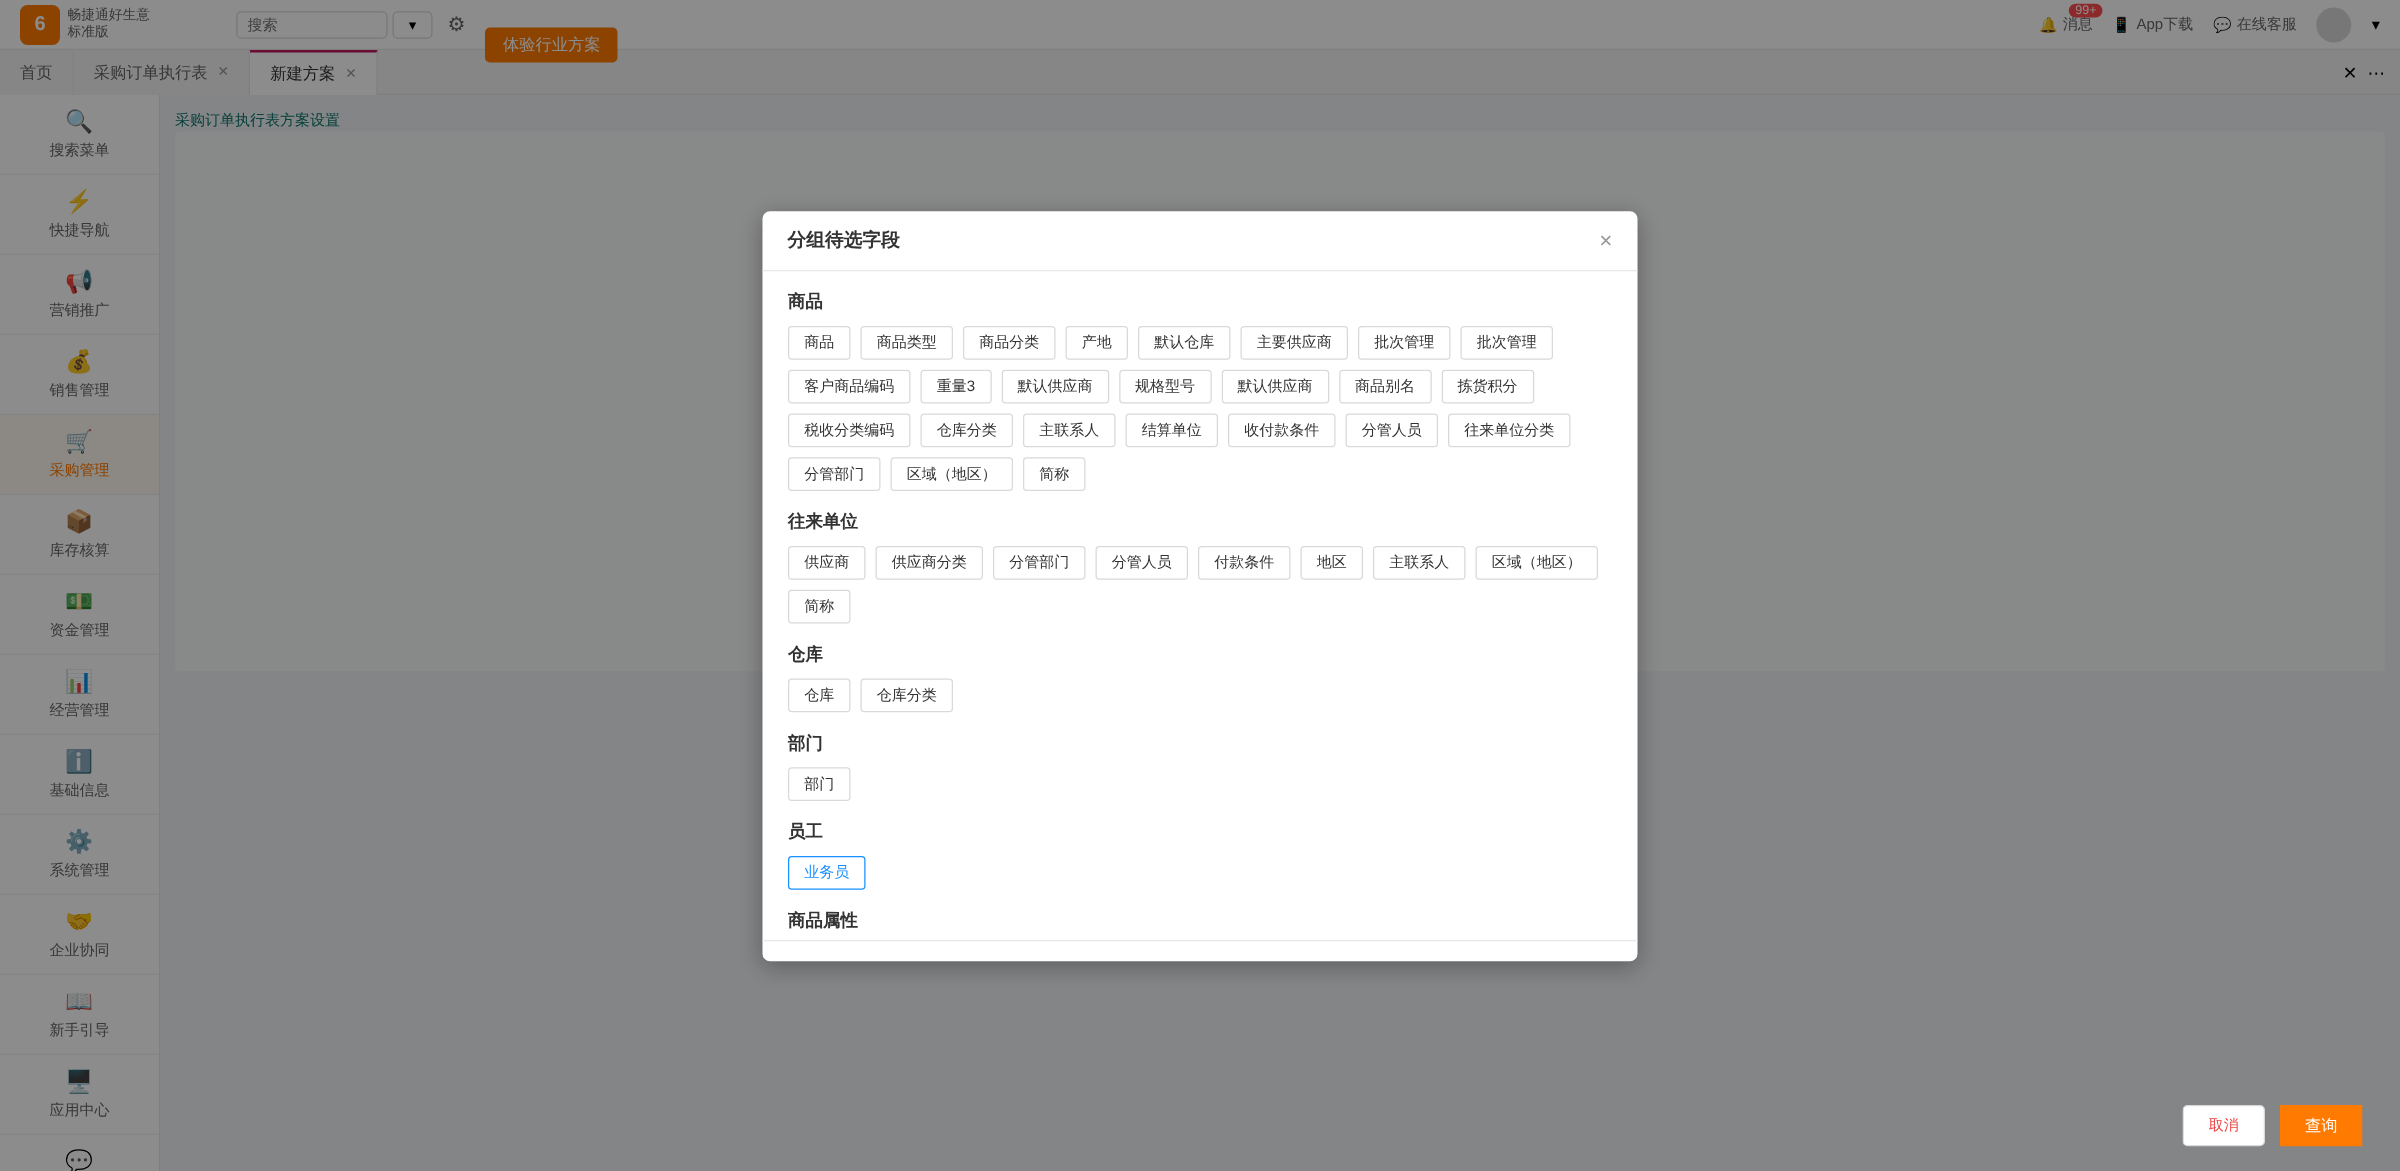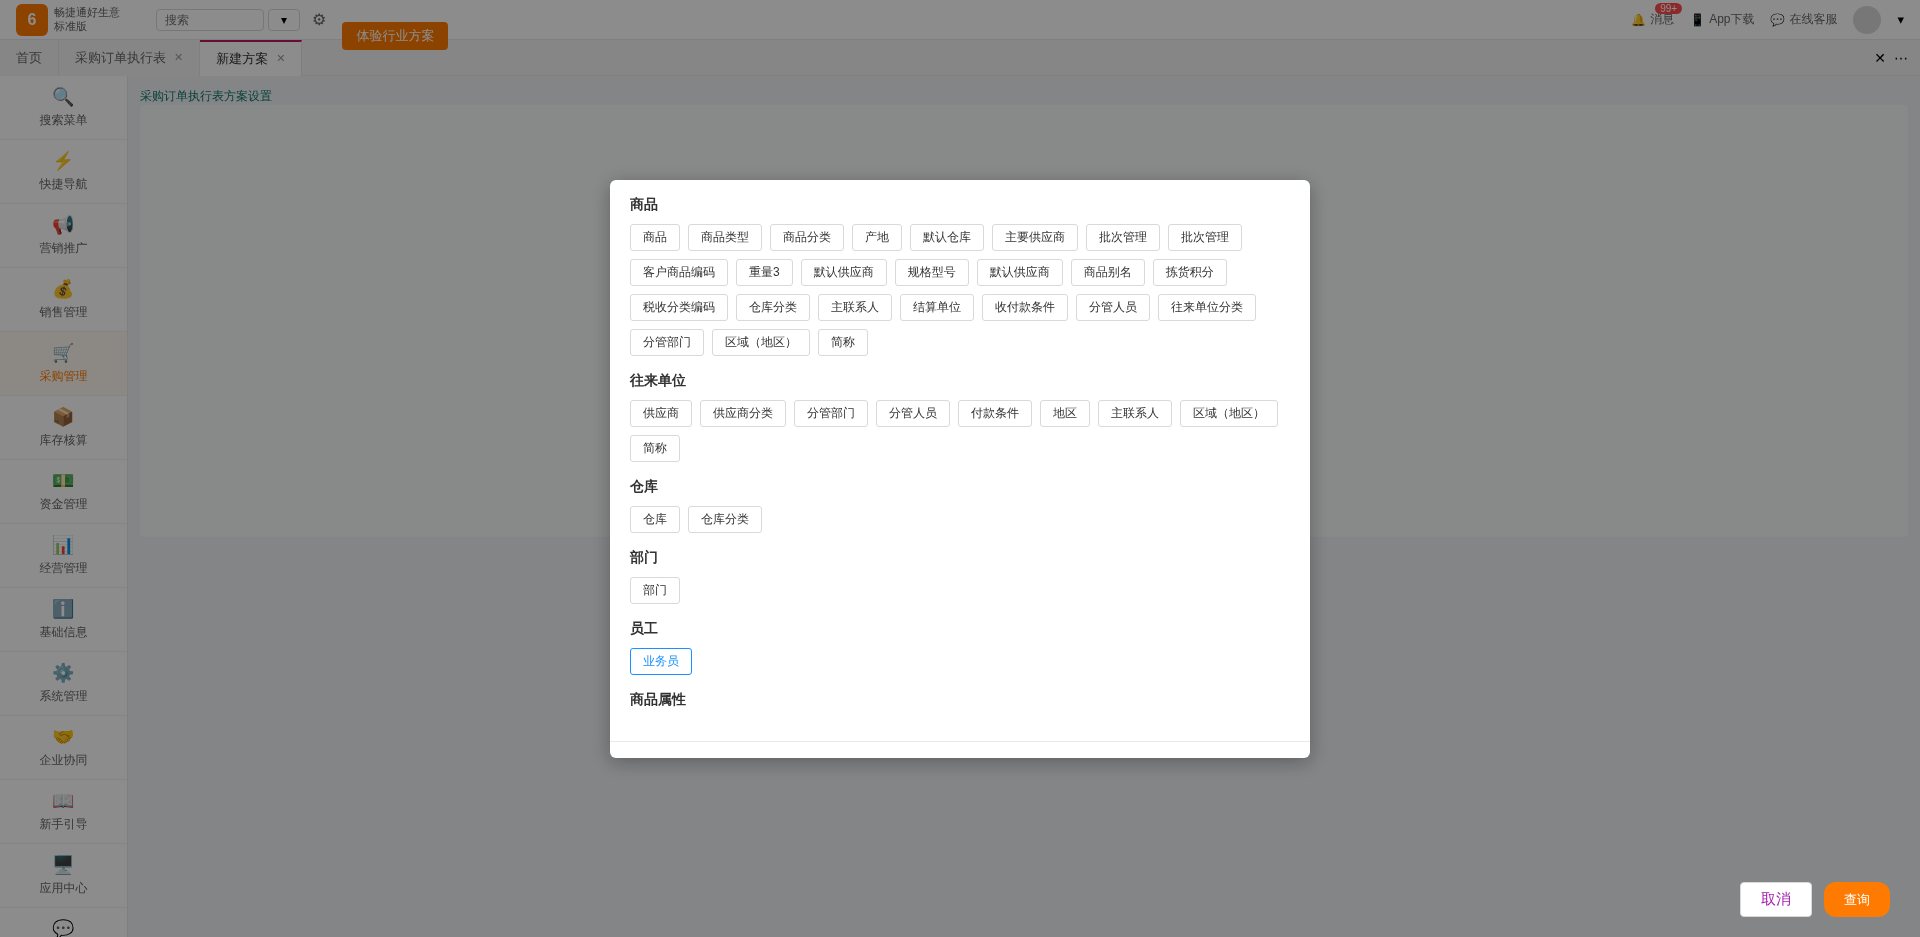--- a/index.html
+++ b/index.html
@@ -300,28 +300,28 @@
     .modal-hscroll-inner {
       height: 8px;
       width: 1200px;
     }
     .btn-cancel {
       border: 1px solid #d9d9d9;
       background: white;
       border-radius: 4px;
       padding: 7px 20px;
       cursor: pointer;
-      font-size: 15px;
-      color: #a21caf;
+      font-size: 12px;
+      color: #ef4444;
     }
     .btn-confirm {
       background: #ff7a00;
       color: white;
       border: none;
-      border-radius: 12px;
+      border-radius: 0;
       padding: 7px 20px;
       cursor: pointer;
       font-size: 13px;
     }
 
     
     .breadcrumb {
       font-size: 12px;
       color: #0f766e;
     }
@@ -337,21 +337,21 @@
 <div class="top-header">
   <div class="logo-area">
     <div class="logo-icon">
       <span>6</span>
     </div>
     <div class="logo-text" style="white-space:pre-line;">畅捷通好生意
 标准版</div>
   </div>
 
   <div class="header-search">
-    <input type="text" style="width: 108px;" placeholder="搜索">
+    <input type="text" style="width: 121px; margin-left: 33px;" placeholder="搜索">
     <button class="header-dropdown-btn">▾</button>
     <button class="gear-btn">⚙</button>
   </div>
 
   <button class="trial-btn">体验行业方案</button>
 
   <div class="header-right">
     <div class="header-right-item" style="position:relative;">
       <span>🔔</span>
       <span>消息</span>
@@ -455,20 +455,24 @@
 
     <div class="page-content">
       <div style="height: 400px;"></div>
     </div>
   </div>
 </div>
 
 <div class="modal-overlay">
   <div class="modal">
 
+    <div class="modal-header">
+      <span class="modal-title">分组待选字段</span>
+      <button class="modal-close">×</button>
+    </div>
 
     <div class="modal-body">
 
       <div class="field-section">
         <div class="section-title">商品</div>
         <div class="field-tags">
           <button class="field-tag">商品</button>
           <button class="field-tag">商品类型</button>
           <button class="field-tag">商品分类</button>
           <button class="field-tag">产地</button>

